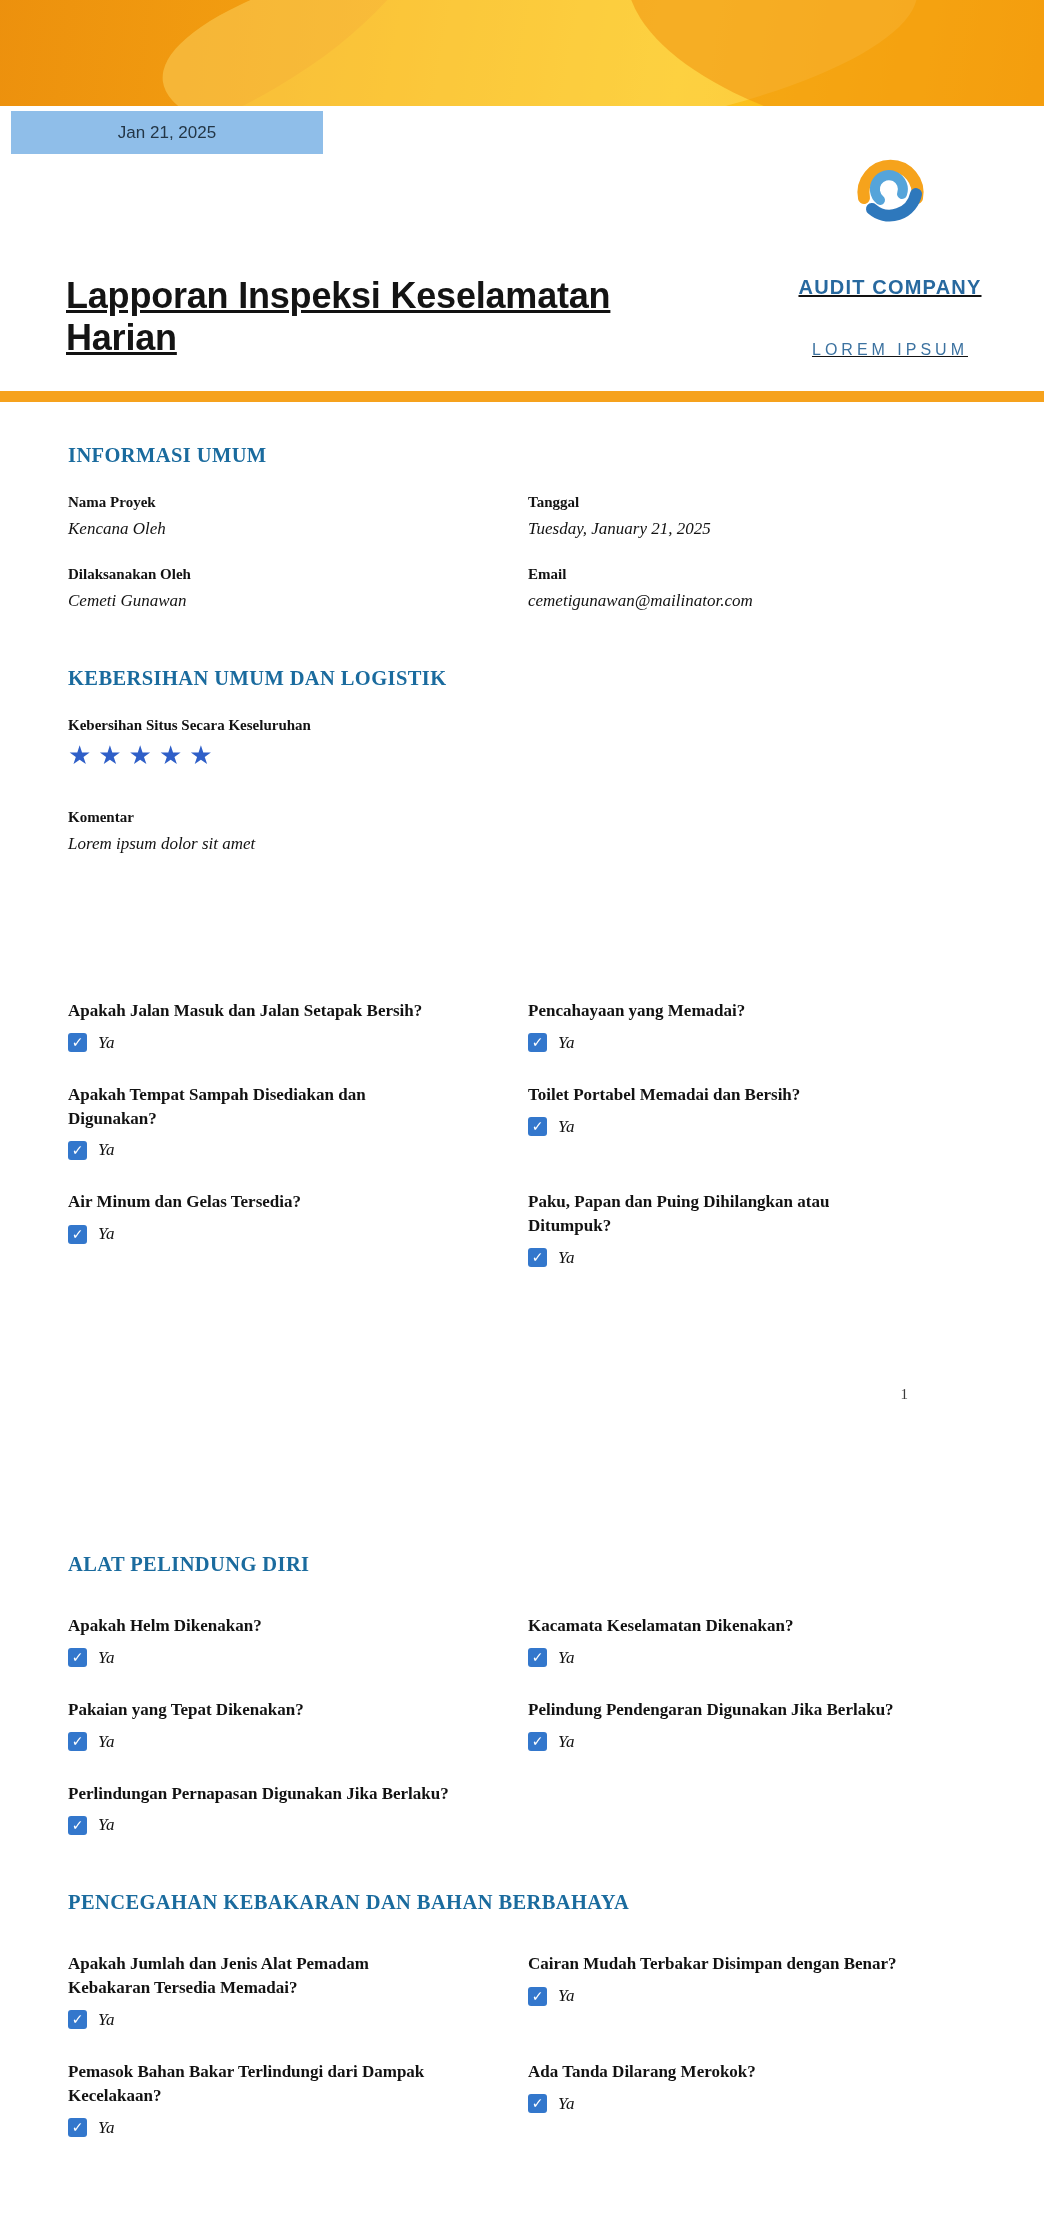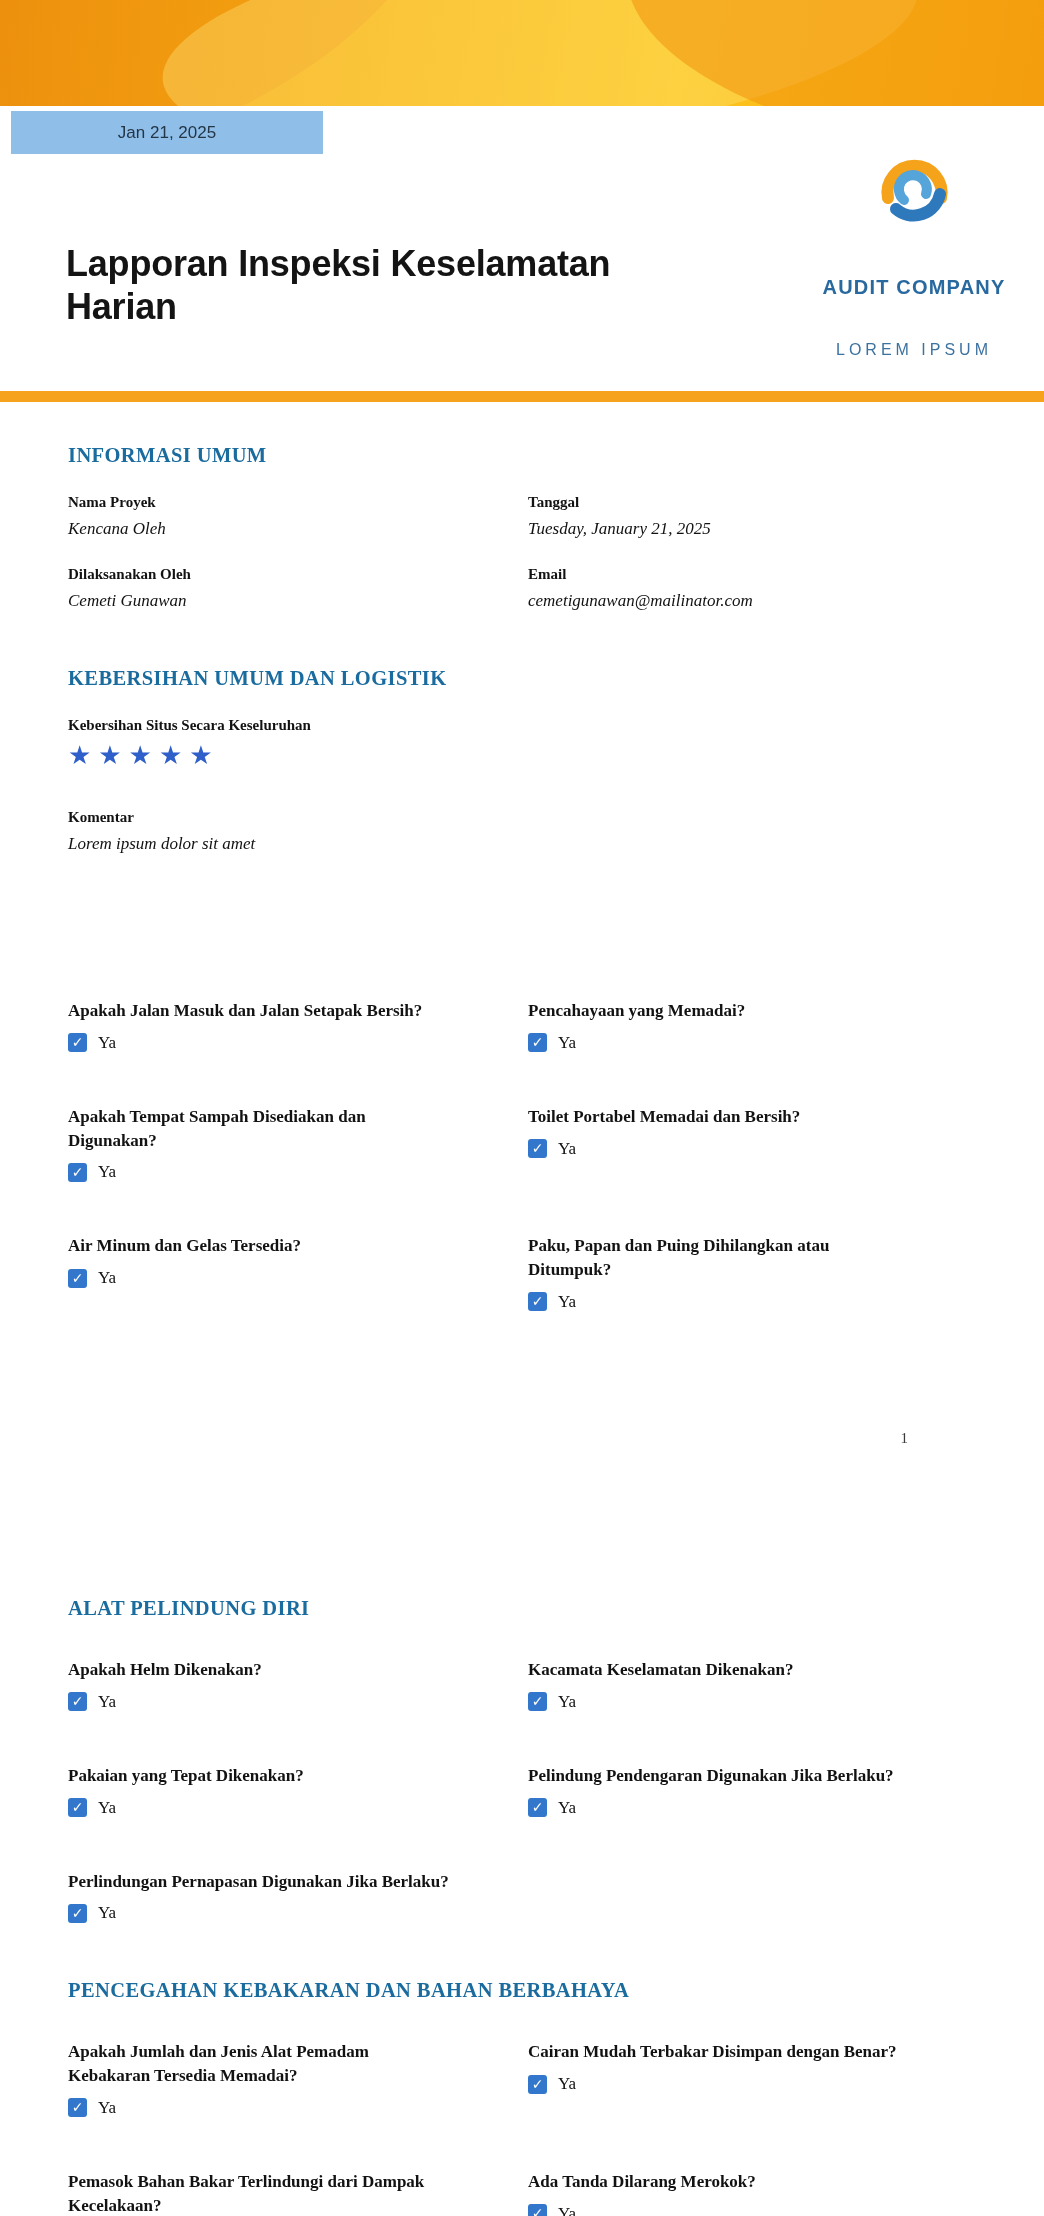--- a/index.html
+++ b/index.html
@@ -38,22 +38,22 @@
   .date-badge {
     display: block; width: 312px; margin: 5px 0 0 11px;
     background: #8FBEE9; color: #233646;
     font-family: "Liberation Sans", sans-serif;
     font-size: 17px; line-height: 17px; text-align: center;
     padding: 13px 0;
   }
 
   
   .header-row {
-    display: flex; justify-content: space-between; align-items: center;
-    padding: 0 30px 0 66px; margin-top: 0;
+    display: flex; justify-content: space-between; align-items: flex-end;
+    padding: 0 54px 0 66px; margin-top: 0; text-decoration: underline;
   }
   .title {
     margin-top: 58px; max-width: 650px;
     font-family: "Liberation Sans", sans-serif;
     font-size: 36px; font-weight: 700; line-height: 1.17;
     letter-spacing: -0.2px; color: #141414;
   }
   .logo { display: flex; flex-direction: column; align-items: center; margin-top: -6px; width: 200px; gap: 36px; }
   .logo-name {
     margin-top: 8px;
@@ -80,35 +80,35 @@
 
   .info-grid { display: grid; grid-template-columns: 460px 1fr; }
   .field { margin-top: 27px; }
   .flabel { font-weight: 700; font-size: 15px; }
   .fvalue { font-style: italic; font-size: 17px; margin-top: 8px; }
 
   .rating-block { margin-top: 27px; }
   .stars { margin-top: 9px; font-size: 26px; letter-spacing: 7px; color: #2F5FC8; line-height: 1; }
   .comment-block { margin-top: 40px; }
 
-  .q-grid { display: grid; grid-template-columns: 460px 1fr; row-gap: 52px; }
+  .q-grid { display: grid; grid-template-columns: 460px 1fr; row-gap: 30px; }
   .q-grid.mt-big   { margin-top: 145px; }
   .q-grid.mt-norm  { margin-top: 38px; }
   .qlabel { font-weight: 700; font-size: 17px; line-height: 1.4; padding-right: 8px; }
   .qlabel.narrow-345 { max-width: 345px; padding-right: 0; }
   .qlabel.narrow-340 { max-width: 340px; padding-right: 0; }
   .qlabel.narrow-360 { max-width: 360px; padding-right: 0; }
   .answer { display: flex; align-items: center; gap: 11px; margin-top: 10px; }
   .cbx {
     width: 19px; height: 19px; flex: 0 0 19px;
     background: #3377CC; border-radius: 3px;
     color: #ffffff; font-family: "DejaVu Sans", sans-serif;
     font-size: 14px; line-height: 19px; text-align: center;
   }
-  .ans { font-size: 17px; }
+  .ans { font-style: italic; font-size: 17px; }
 
   .pagenum {
     margin-top: 118px; text-align: right; padding-right: 68px;
     font-size: 15px; color: #3a3a3a;
   }
 </style>
 </head>
 <body>
 
 <div class="page">

